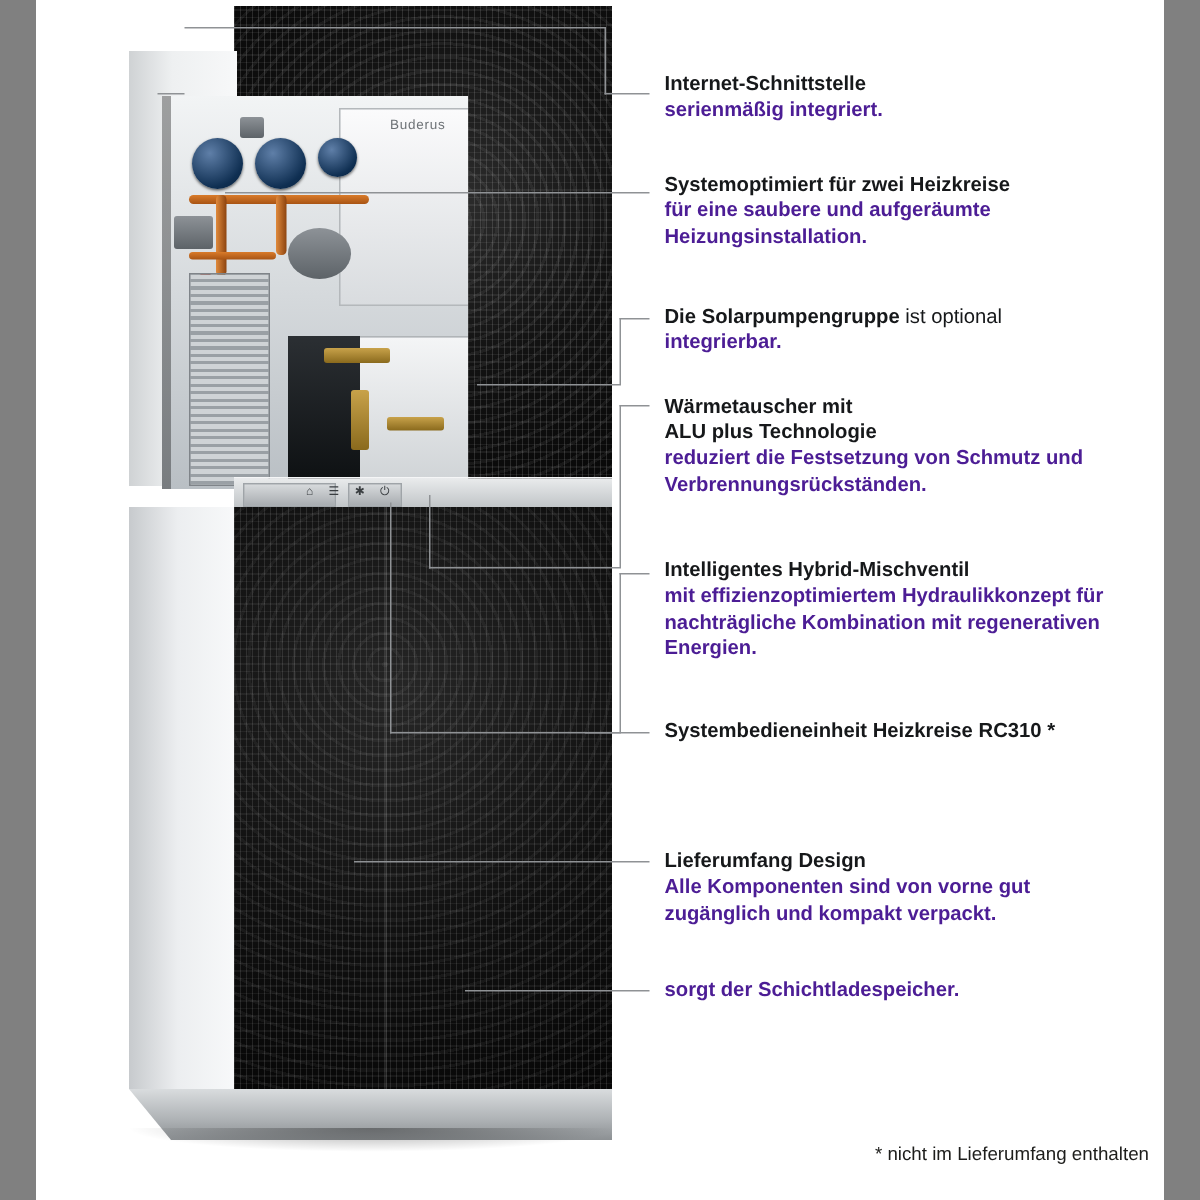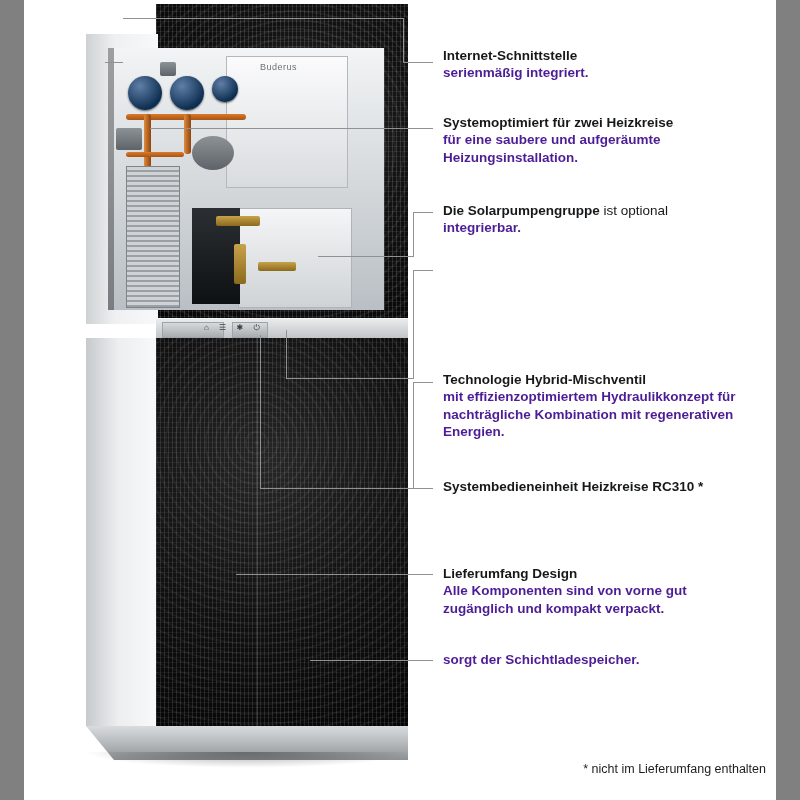--- a/index.html
+++ b/index.html
@@ -66,22 +66,22 @@
     top: 34px;
     width: 72px;
     height: 290px;
     background: linear-gradient(90deg,#cfd2d4 0%, #eef0f1 40%, #f7f8f9 100%);
   }
 
   
   .interior {
     position: absolute;
     left: 84px;
-    top: 48px;
-    width: 276px;
+    top: 64px;
+    width: 204px;
     height: 262px;
     background:
       linear-gradient(180deg, #dfe3e6 0%, #c9ced2 30%, #e8eaec 60%, #d4d8db 100%);
     box-shadow: inset 0 0 22px rgba(0,0,0,.45);
     overflow: hidden;
   }
   .interior .wall {
     position: absolute;
     left: 0; top: 0; right: 0; bottom: 0;
     background:
@@ -356,23 +356,28 @@
   <div class="callout" style="left:443px; top:114px; width:300px;">
     <div class="head">Systemoptimiert für zwei Heizkreise</div>
     <div class="body">für eine saubere und aufgeräumte Heizungsinstallation.</div>
   </div>
 
   <div class="callout" style="left:443px; top:202px; width:300px;">
     <div class="head"><span>Die Solarpumpengruppe</span><span class="light"> ist optional</span></div>
     <div class="body">integrierbar.</div>
   </div>
 
+  <div class="callout" style="left:443px; top:262px; width:300px;">
+    <div class="head">Wärmetauscher mit</div>
+    <div class="head">ALU plus Technologie</div>
+    <div class="body">reduziert die Festsetzung von Schmutz und Verbrennungsrückständen.</div>
+  </div>
 
   <div class="callout" style="left:443px; top:371px; width:303px;">
-    <div class="head">Technologie Hybrid-Mischventil</div>
+    <div class="head">Intelligentes Hybrid-Mischventil</div>
     <div class="body">mit effizienzoptimiertem Hydraulikkonzept für nachträgliche Kombination mit regenerativen Energien.</div>
   </div>
 
   <div class="callout" style="left:443px; top:478px; width:310px;">
     <div class="head">Systembedieneinheit Heizkreise RC310 *</div>
   </div>
 
   <div class="callout" style="left:443px; top:565px; width:300px;">
     <div class="head">Lieferumfang Design</div>
     <div class="body">Alle Komponenten sind von vorne gut zugänglich und kompakt verpackt.</div>

